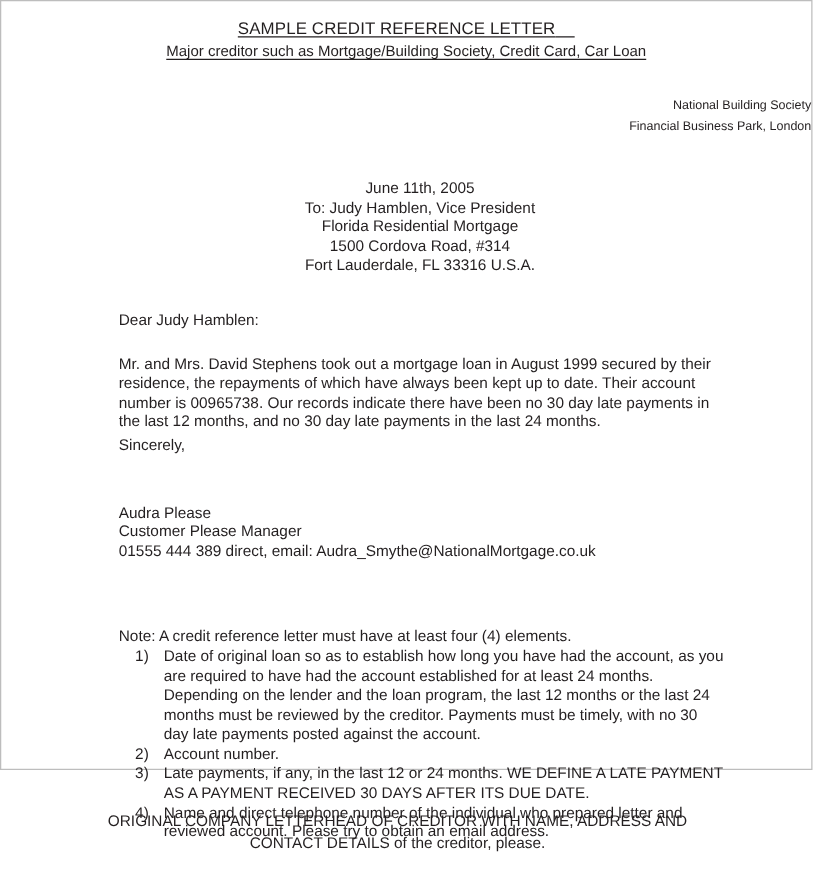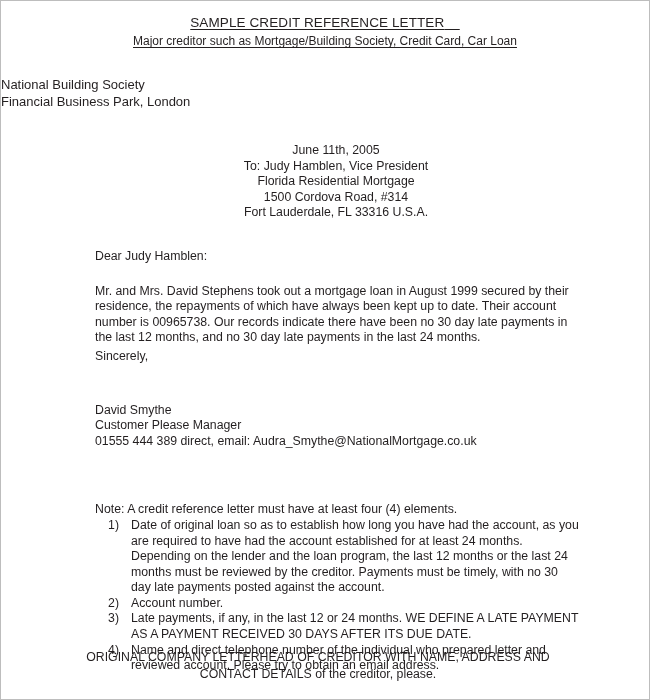--- a/index.html
+++ b/index.html
@@ -11,21 +11,21 @@
     height: 700px;
     background: #ffffff;
     font-family: "Liberation Sans", sans-serif;
     color: #231f20;
     overflow: hidden;
   }
   .page {
     position: relative;
     box-sizing: border-box;
     width: 650px;
-    height: 700px;
+    height: 616px;
     background: #ffffff;
     border: 1px solid #bdbdbd;
     padding: 0;
   }
 
   
   .heading {
     text-align: center;
     padding-top: 13px;
   }
@@ -44,23 +44,23 @@
     line-height: 17px;
     margin-top: 2px;
   }
   .doc-subtitle .u {
     text-decoration: underline;
     text-underline-offset: 2px;
   }
 
   
   .company {
-    text-align: left;
+    text-align: right;
     margin-top: 26px;
-    font-size: 13px;
+    font-size: 10px;
     line-height: 17px;
   }
 
   
   .letter {
     margin-left: 94px;
     margin-right: 72px;
     font-size: 12.3px;
     line-height: 15.6px;
   }
@@ -149,21 +149,21 @@
       <div>Fort Lauderdale, FL 33316 U.S.A.</div>
     </div>
 
     <div class="salutation">Dear Judy Hamblen:</div>
 
     <div class="body-para">Mr. and Mrs. David Stephens took out a mortgage loan in August 1999 secured by their residence, the repayments of which have always been kept up to date. Their account number is 00965738.  Our records indicate there have been no 30 day late payments in the last 12 months, and no 30 day late payments in the last 24 months.</div>
 
     <div class="closing">Sincerely,</div>
 
     <div class="signature">
-      <div>David Smythe</div>
+      <div>Audra Please</div>
       <div>Customer Please Manager</div>
       <div>01555 444 389 direct, email: Audra_Smythe@NationalMortgage.co.uk</div>
     </div>
 
   </div>
 
   <div class="note-section">
     <p class="note-lead">Note: A credit reference letter must have at least four (4) elements.</p>
     <ol class="note-list">
       <li>

